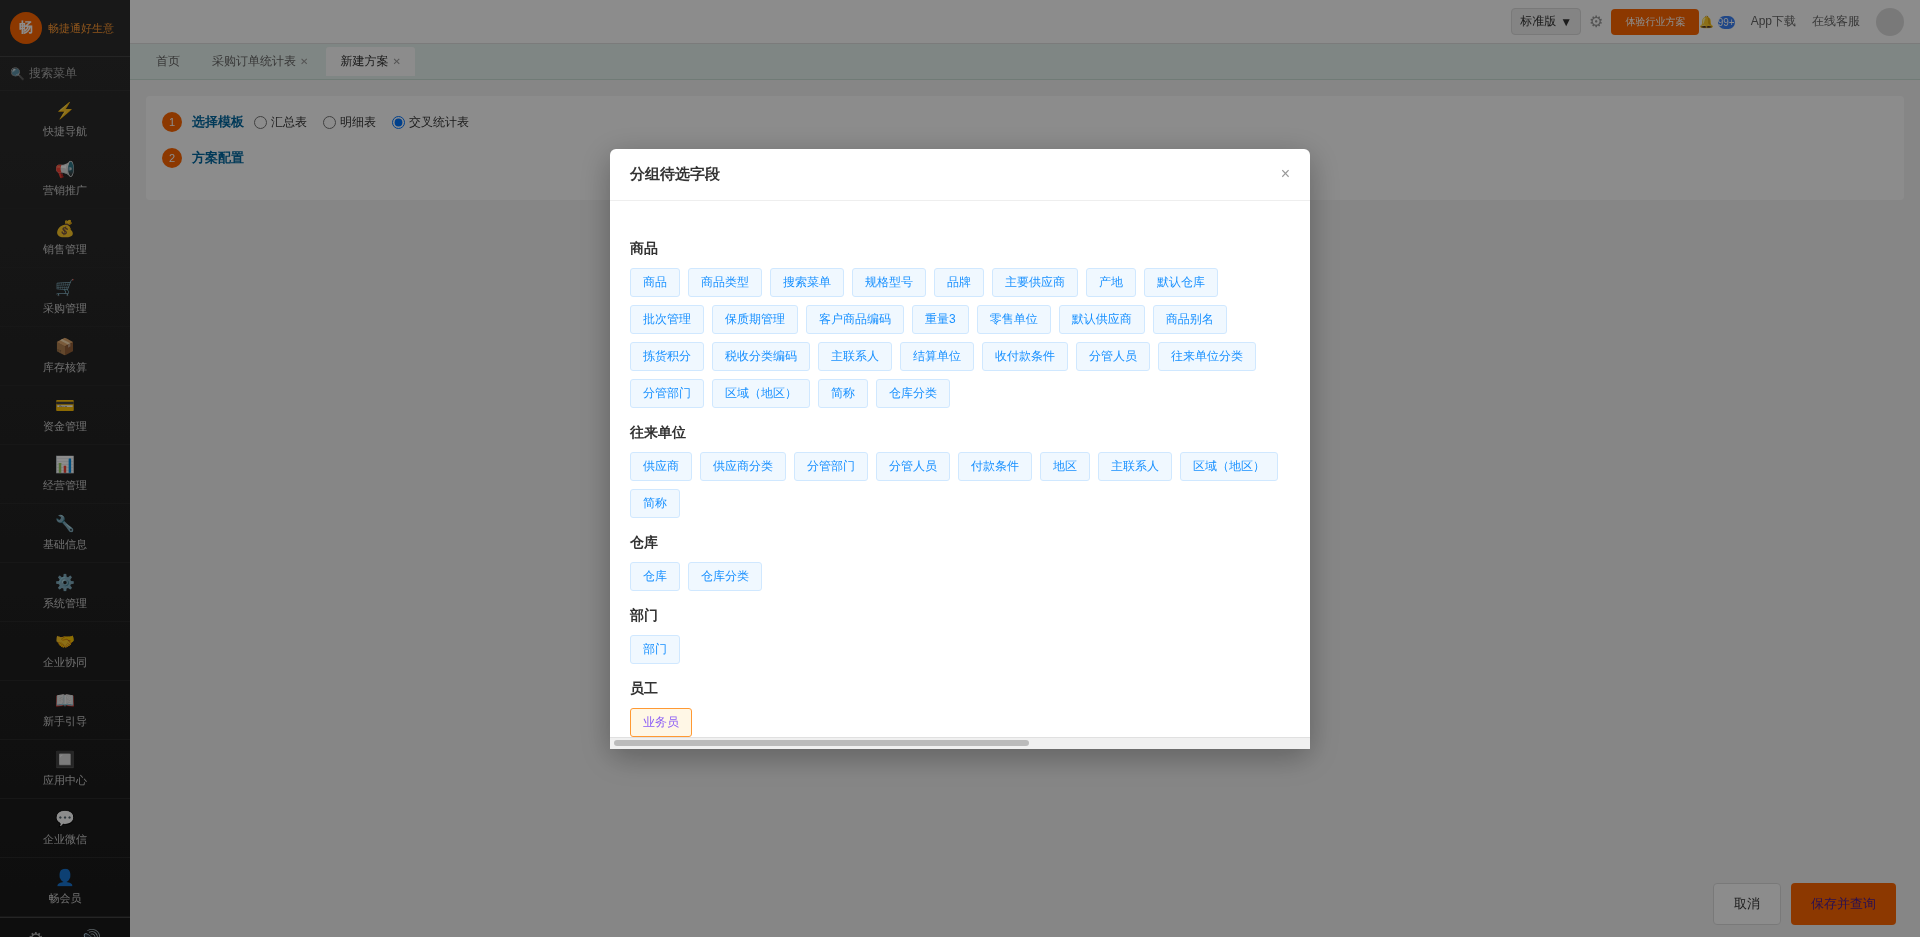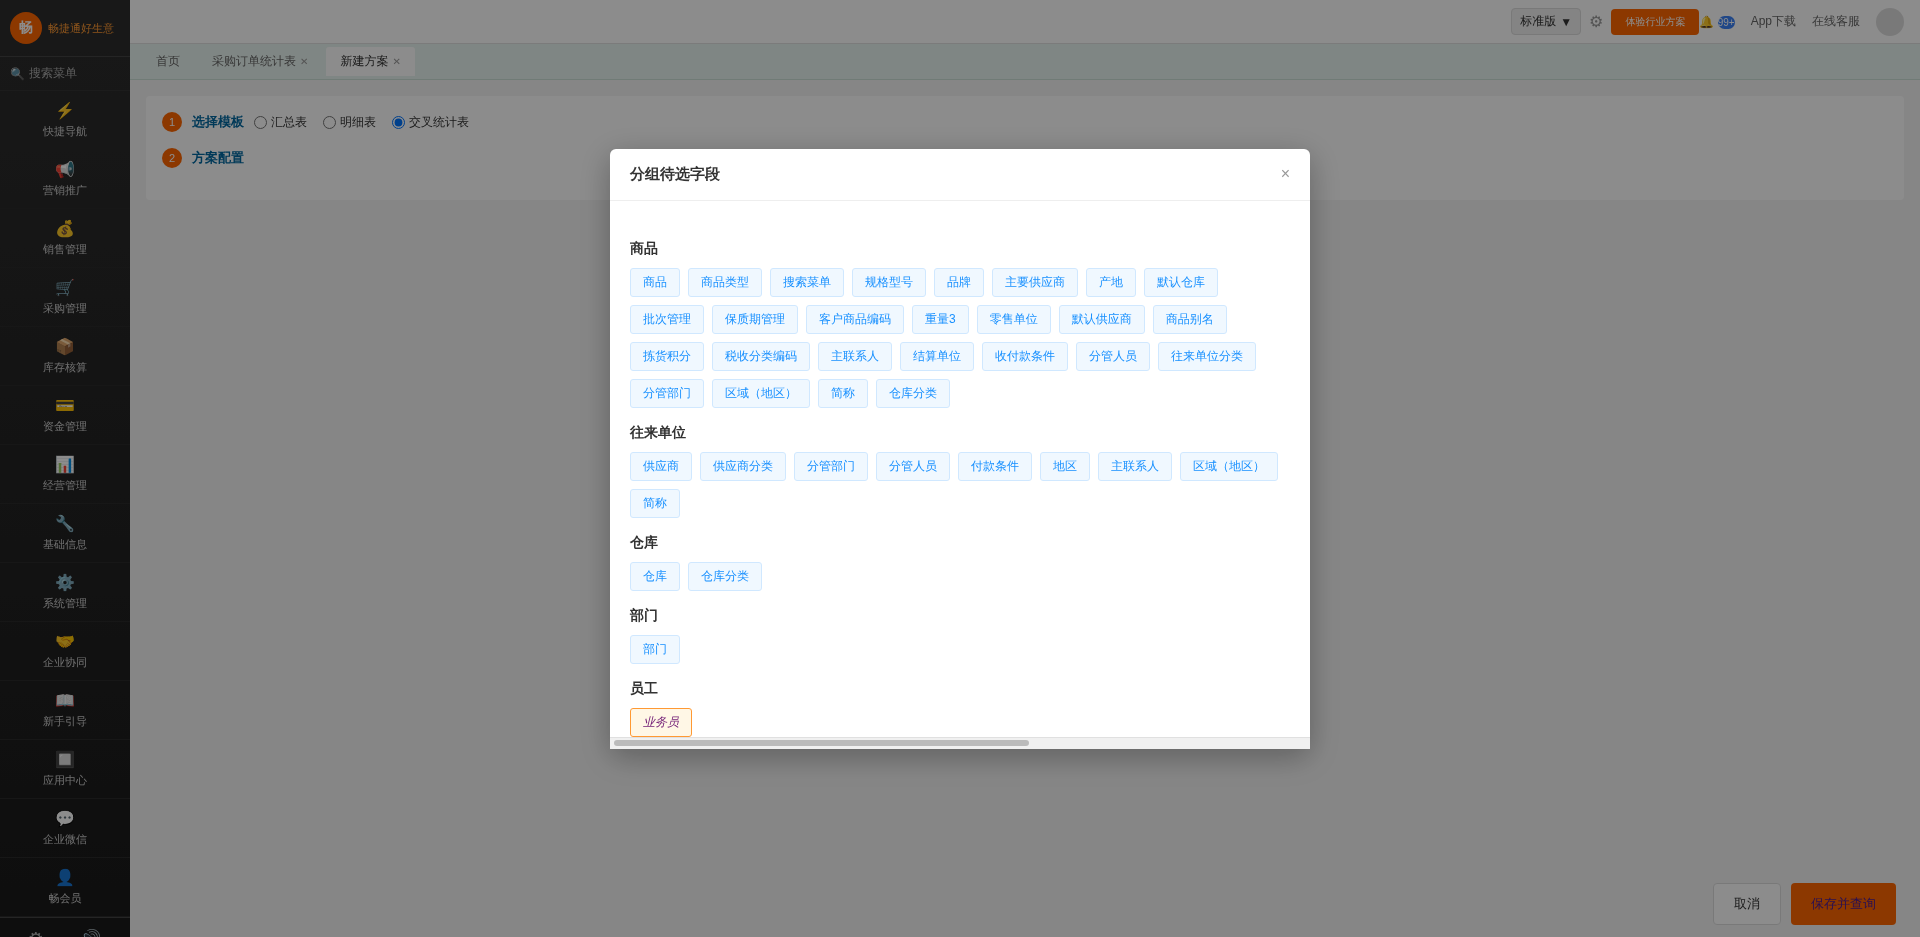--- a/index.html
+++ b/index.html
@@ -268,21 +268,21 @@
         <div class="fields-grid">
           <button class="field-btn">仓库</button>
           <button class="field-btn">仓库分类</button>
         </div>
         <div class="section-label">部门</div>
         <div class="fields-grid">
           <button class="field-btn">部门</button>
         </div>
         <div class="section-label">员工</div>
         <div class="fields-grid">
-          <button class="field-btn" style="background: rgb(255, 247, 230); border-color: rgb(255, 153, 51); color: #701a75; font-style: italic;">业务员</button>
+          <button class="field-btn" style="background: rgb(255, 247, 230); border-color: rgb(255, 153, 51); color: #8b5cf6;">业务员</button>
         </div>
       </div>
     <div class="modal-hscrollbar">
       <div style="width:60%;height:6px;background:#bbb;border-radius:3px;"></div>
     </div>
   </div>
 </div>
 
 <div class="page-footer">
   <button class="btn-cancel">取消</button>

